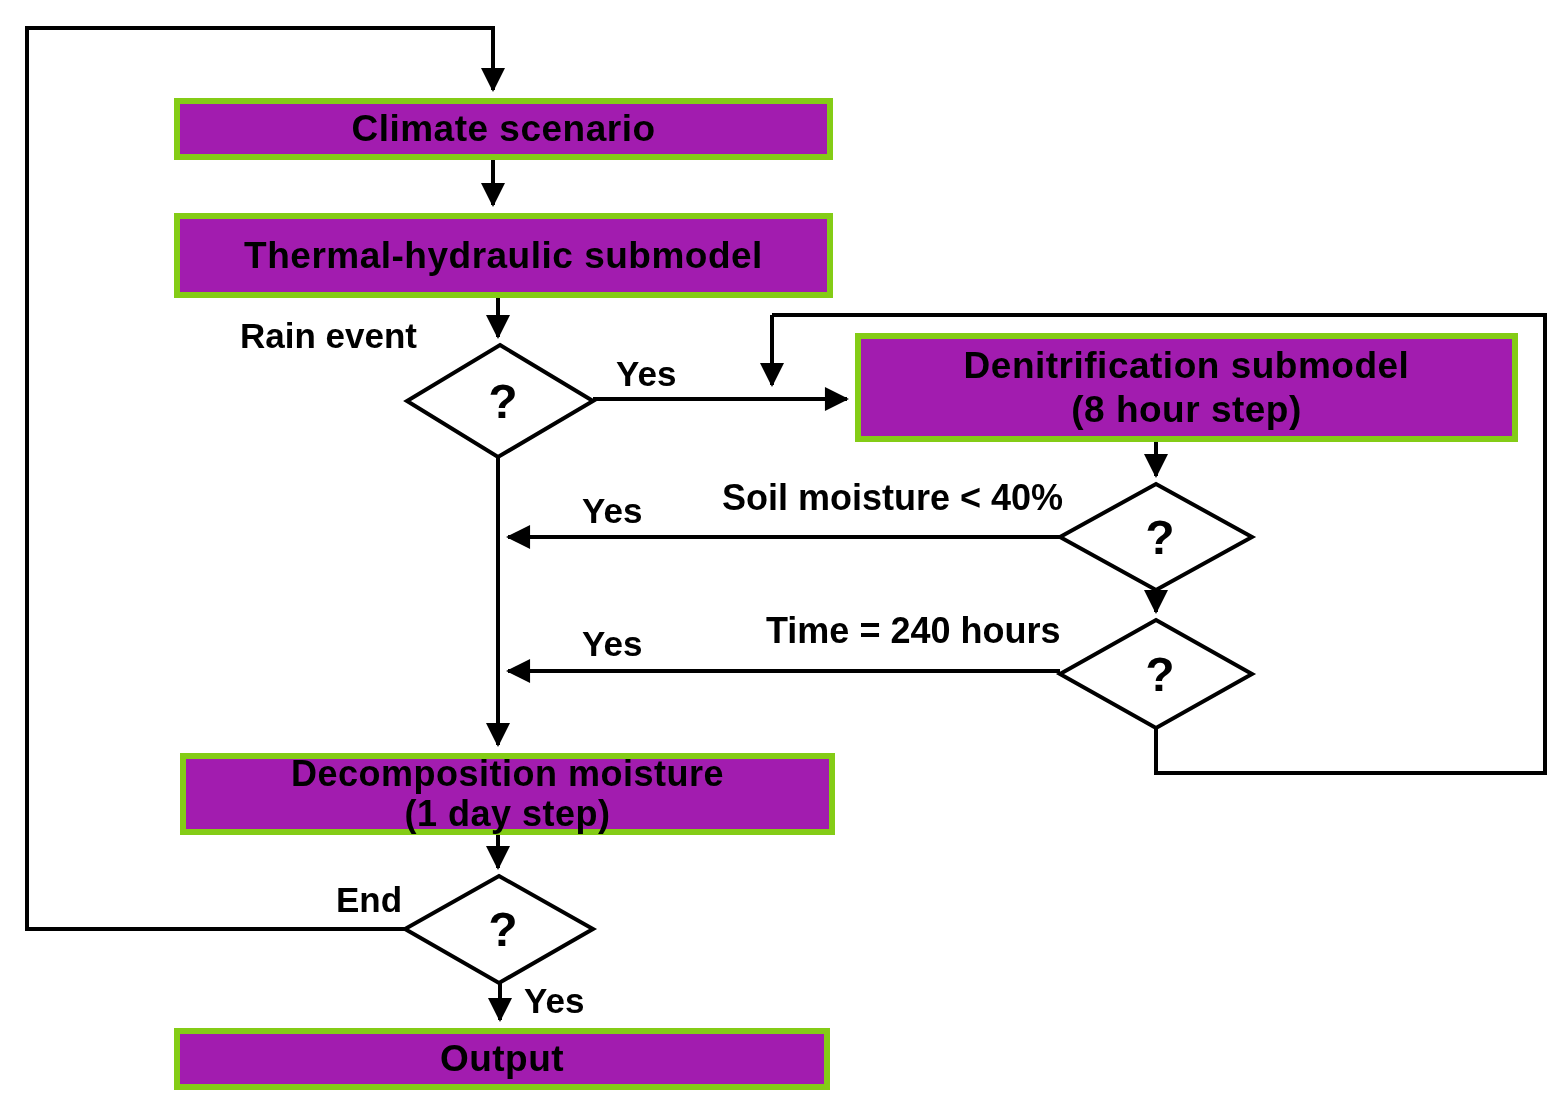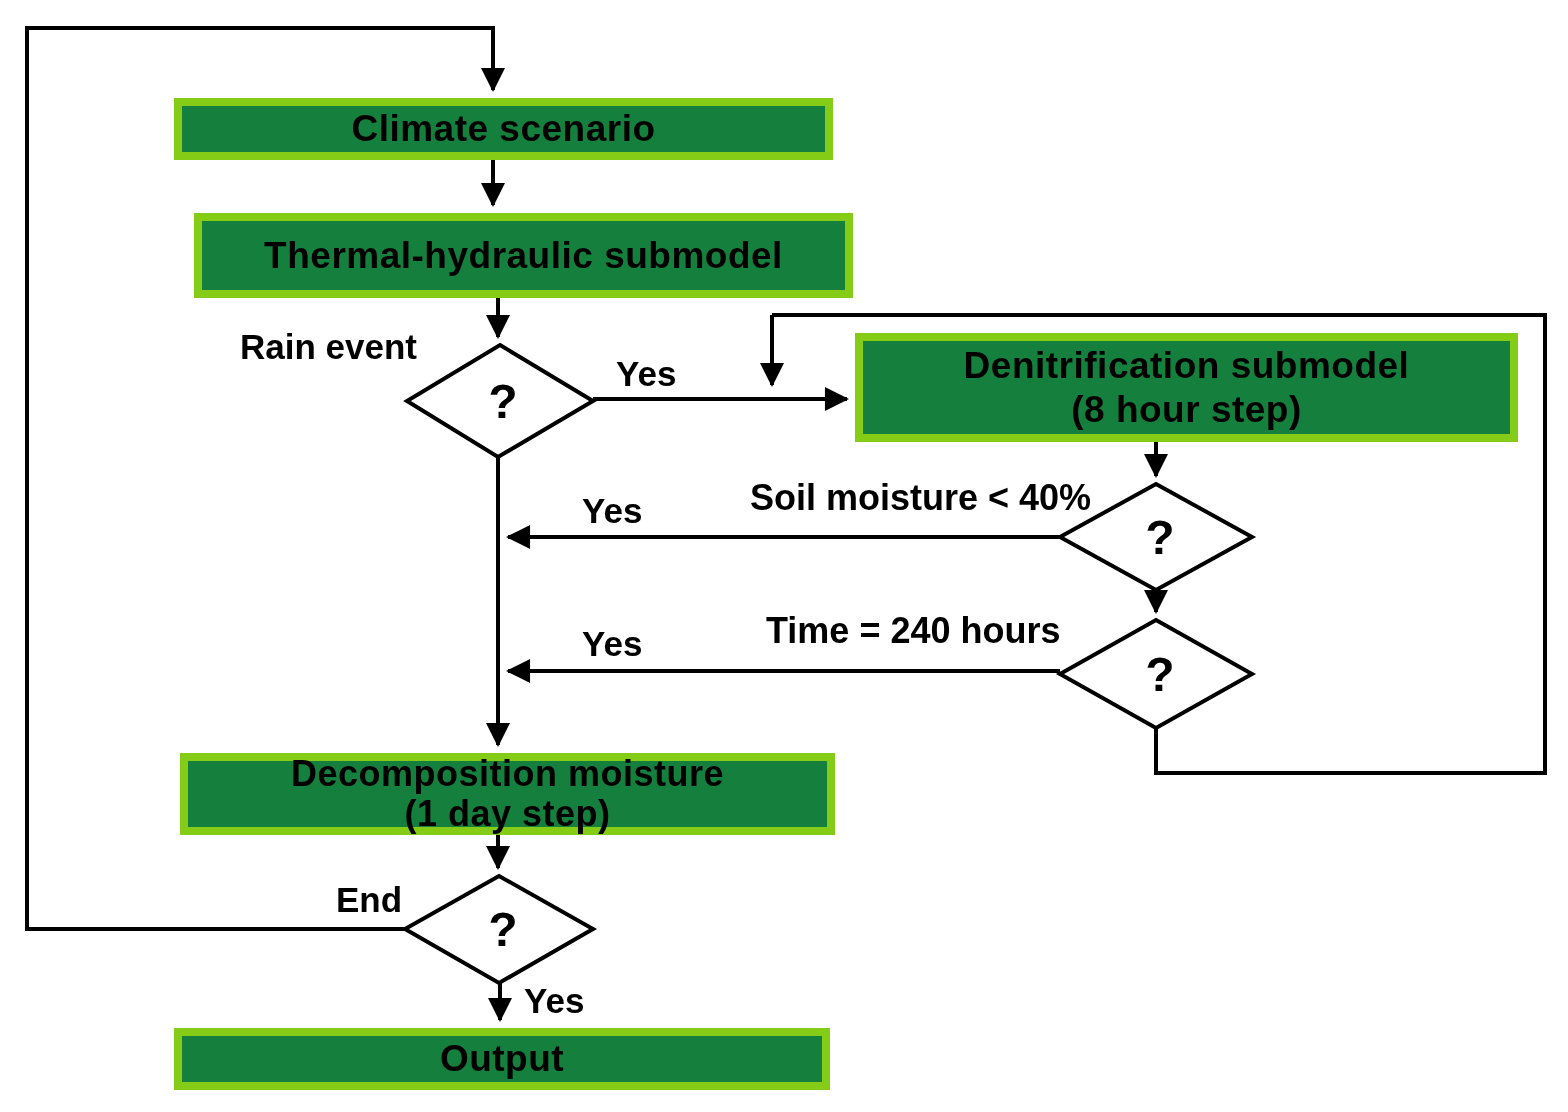--- a/index.html
+++ b/index.html
@@ -19,22 +19,22 @@
   }
   #wires {
     position: absolute;
     left: 0; top: 0;
     width: 1568px;
     height: 1112px;
   }
   .node {
     position: absolute;
     box-sizing: border-box;
-    border: 8px solid #84cc16;
-    background: #15803d;
+    border: 6px solid #84cc16;
+    background: #a21caf;
     display: flex;
     flex-direction: column;
     align-items: center;
     justify-content: center;
     text-align: center;
     font-size: 37px;
     line-height: 1.18;
     letter-spacing: 0.5px;
   }
   .lbl {
@@ -91,21 +91,21 @@
     <polygon points="500,345 593,401 498,457 407,401" fill="#ffffff" stroke="#000000" stroke-width="4"></polygon>
     <polygon points="1156,484 1252,537 1156,590 1060,537" fill="#ffffff" stroke="#000000" stroke-width="4"></polygon>
     <polygon points="1156,620 1252,674 1156,728 1060,674" fill="#ffffff" stroke="#000000" stroke-width="4"></polygon>
     <polygon points="499,876 593,929 499,983 405,929" fill="#ffffff" stroke="#000000" stroke-width="4"></polygon>
   </svg>
 
   <div class="node" style="left:174px; top:98px; width:659px; height:62px;">
     <span>Climate scenario</span>
   </div>
 
-  <div class="node" style="left:174px; top:213px; width:659px; height:85px;margin-left:20px;">
+  <div class="node" style="left:174px; top:213px; width:659px; height:85px;">
     <span>Thermal-hydraulic submodel</span>
   </div>
 
   <div class="node" style="left:855px; top:333px; width:663px; height:109px;">
     <span>Denitrification submodel</span>
     <span>(8 hour step)</span>
   </div>
 
   <div class="node" style="left:180px; top:753px; width:655px; height:82px; line-height:1.1; font-size:36px;">
     <span>Decomposition moisture</span>
@@ -114,27 +114,27 @@
 
   <div class="node" style="left:174px; top:1028px; width:656px; height:62px;">
     <span>Output</span>
   </div>
 
   <div class="qmark" style="left:503px; top:404px;">?</div>
   <div class="qmark" style="left:1160px; top:540px;">?</div>
   <div class="qmark" style="left:1160px; top:677px;">?</div>
   <div class="qmark" style="left:503px; top:932px;">?</div>
 
-  <div class="lbl" style="left:240px; top:329px;">Rain event</div>
+  <div class="lbl" style="left:240px; top:318px;">Rain event</div>
 
   <div class="lbl" style="left:616px; top:356px;">Yes</div>
 
   <div class="lbl" style="left:582px; top:493px;">Yes</div>
 
-  <div class="lbl" style="left:722px; top:480px; font-size:36px;margin-left:28px;">Soil moisture &lt; 40%</div>
+  <div class="lbl" style="left:722px; top:480px; font-size:36px;">Soil moisture &lt; 40%</div>
 
   <div class="lbl" style="left:582px; top:626px;">Yes</div>
 
   <div class="lbl" style="left:766px; top:613px; font-size:36px;">Time = 240 hours</div>
 
   <div class="lbl" style="left:336px; top:882px;">End</div>
 
   <div class="lbl" style="left:524px; top:983px;">Yes</div>
 
 </div>

